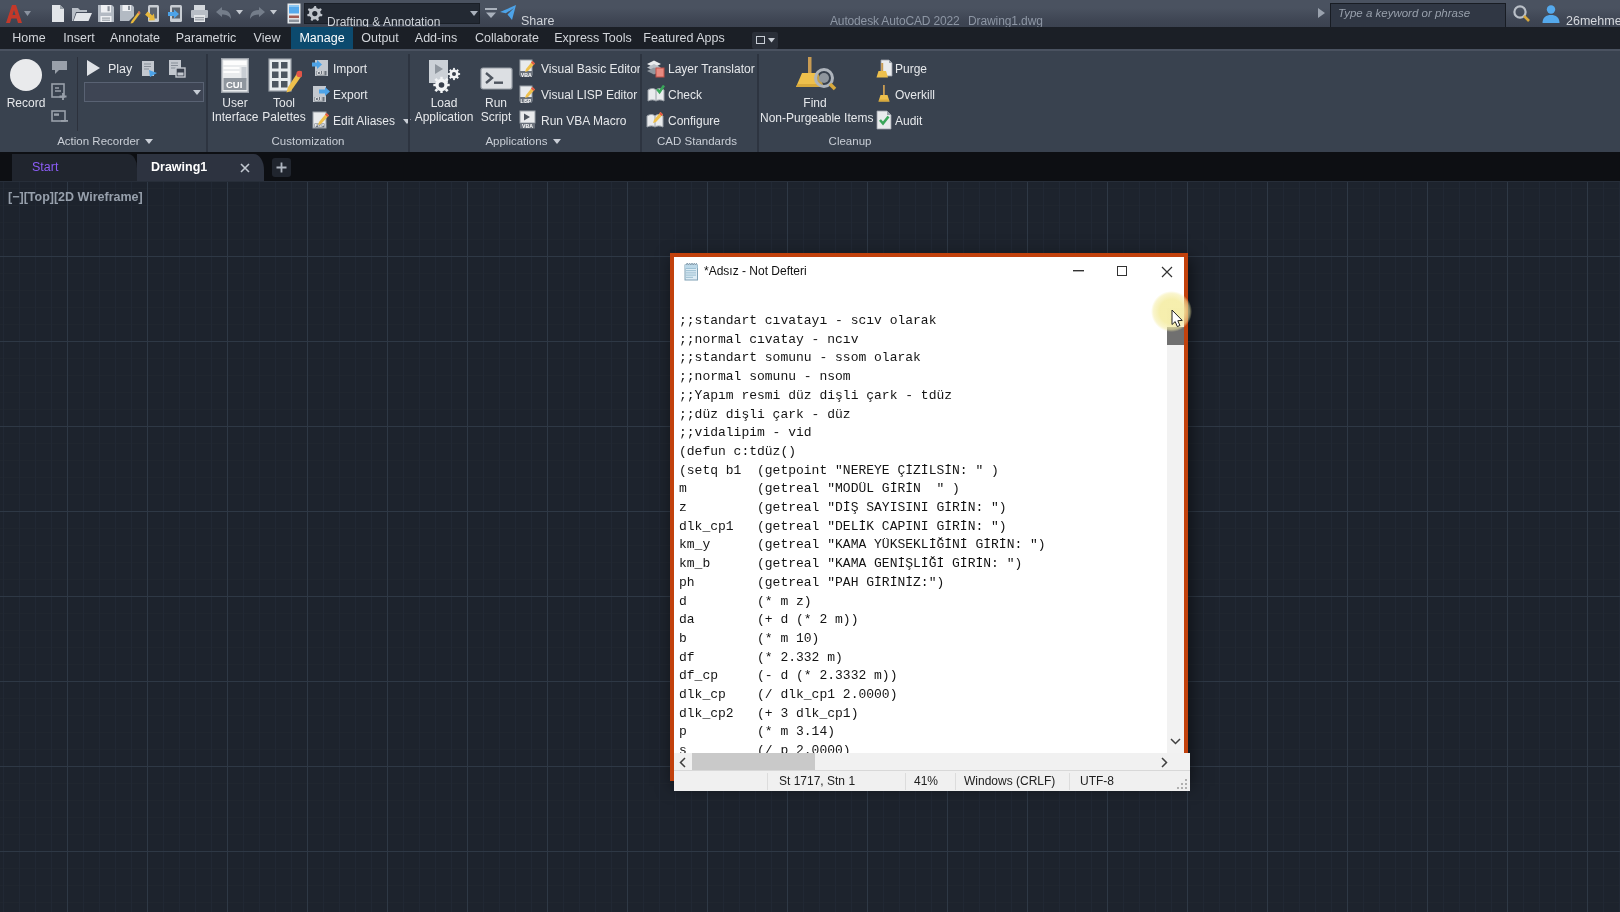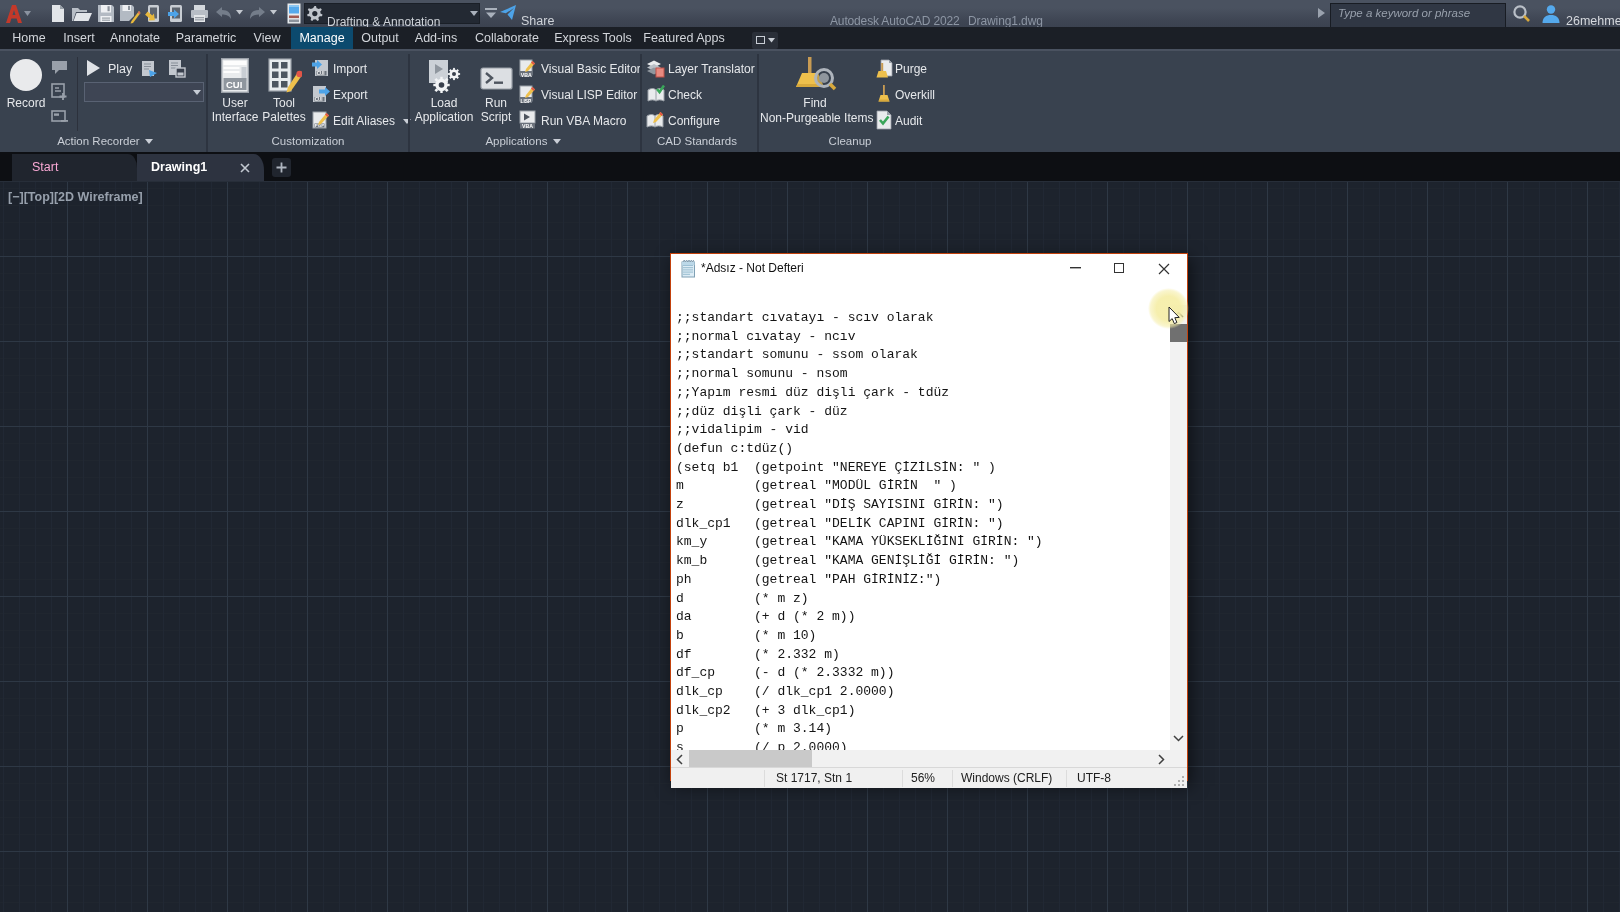--- a/index.html
+++ b/index.html
@@ -28,21 +28,21 @@
   #canvas { position:absolute; left:0; top:181px; width:1620px; height:731px;
     background-color:#1d232d;
     background-image:
       repeating-linear-gradient(to right, transparent 0 67px, #2e3845 67px 68px, transparent 68px 80px),
       repeating-linear-gradient(to bottom, transparent 0 75px, #2e3845 75px 76px, transparent 76px 85px),
       repeating-linear-gradient(to right, transparent 0 3px, #212834 3px 4px, transparent 4px 16px),
       repeating-linear-gradient(to bottom, transparent 0 7px, #20262f 7px 8px, transparent 8px 17px); }
   #vplabel { position:absolute; left:8px; top:9px; font-size:12.5px; color:#97a0ac;font-weight:bold; }
   
   #notepad { position:absolute; left:670px; top:253px; width:518px; height:528px;
-    background:#ffffff; border:1px solid #c2410c; box-shadow:3px 5px 16px rgba(0,0,0,0.55); }
+    background:#ffffff; border:4px solid #c2410c; box-shadow:3px 5px 16px rgba(0,0,0,0.55); }
   #np-title { position:absolute; left:0; top:0; width:100%; height:28px; background:#ffffff; }
   #np-menu  { position:absolute; left:0; top:28px; width:100%; height:22px; background:#fdfdfd; border-bottom:1px solid #e2e2e2; }
   .np-mi { position:absolute; top:4px; font-size:12.5px; color:#1a1a1a; }
   #np-text { position:absolute; left:0; top:51px; width:500px; height:445px; overflow:hidden; background:#fff; }
   #np-text pre { font-family:"Liberation Mono", monospace; font-size:13px; line-height:18.7px;
      color:#141414; position:absolute; left:5px; top:4px; }
   #np-vsb { position:absolute; right:0; top:51px; width:17px; height:445px; background:#f2f2f2; }
   #np-hsb { position:absolute; left:0; top:496px; width:516px; height:17px; background:#f1f1f1; }
   #np-status { position:absolute; left:0; top:513px; width:516px; height:21px; background:#f0f0f0; border-top:1px solid #d8d8d8; font-size:12px; color:#202020; }
   .np-sep { position:absolute; top:2px; width:1px; height:17px; background:#dcdcdc; }
@@ -385,21 +385,21 @@
     <path d="M2 1 L12 1 L16 5 L16 19 L2 19 Z" fill="#e9ebed" stroke="#9aa0a8" stroke-width="0.8"></path>
         <path d="M12 1 L12 5 L16 5 Z" fill="#9aa0a8"></path>
     <path d="M5 10 L8 13.5 L13.5 6.5" stroke="#3aa65a" stroke-width="2.6" fill="none"></path>
   </svg>
   <div class="rowlbl" style="left:895px;top:60px">Audit</div>
   <div class="plabel" style="left:750px">Cleanup</div>
 </div>
   </div>
 <div id="filetabs">
   <div class="abs" style="left:12px;top:2px;width:125px;height:27px;background:#20252e;border-top-right-radius:9px 14px">
-    <div style="font-size:12.5px;color:#f9a8d4;padding:6px 0 0 20px">Start</div>
+    <div style="font-size:12.5px;color:#8b5cf6;padding:6px 0 0 20px">Start</div>
   </div>
   <div class="abs" style="left:137px;top:2px;width:127px;height:27px;background:#2d3340;border-top-right-radius:10px 16px">
     <div style="font-size:12.5px;font-weight:bold;color:#ffffff;padding:6px 0 0 14px">Drawing1</div>
     <svg class="abs" style="left:103px;top:9px" width="10" height="10">
         <path d="M1 1 L9 9 M9 1 L1 9" stroke="#c2c8d0" stroke-width="1.6"></path>
       </svg>
   </div>
   <div class="abs" style="left:272px;top:6px;width:19px;height:19px;background:#20252e;border-radius:3px">
     <svg class="abs" style="left:4px;top:4px" width="11" height="11">
         <path d="M5.5 0.5 L5.5 10.5 M0.5 5.5 L10.5 5.5" stroke="#aeb5bf" stroke-width="1.8"></path>
@@ -474,21 +474,21 @@
     <div class="abs" style="left:18px;top:0;width:123px;height:17px;background:#c9c9c9"></div>
     <svg class="abs" style="left:487px;top:4px" width="7" height="11">
         <path d="M1 1 L5.5 5.5 L1 10" stroke="#404040" stroke-width="1.5" fill="none"></path>
       </svg>
   </div>
 
   <div id="np-status">
     <div class="np-sep" style="left:93px"></div>
     <div class="abs" style="left:105px;top:3px">St 1717, Stn 1</div>
     <div class="np-sep" style="left:231px"></div>
-    <div class="abs" style="left:240px;top:3px">56%</div>
+    <div class="abs" style="left:240px;top:3px">41%</div>
     <div class="np-sep" style="left:281px"></div>
     <div class="abs" style="left:290px;top:3px">Windows (CRLF)</div>
     <div class="np-sep" style="left:395px"></div>
     <div class="abs" style="left:406px;top:3px">UTF-8</div>
     <svg class="abs" style="left:503px;top:8px" width="11" height="11">
       <g fill="#b0b0b0">
           <rect x="8" y="0" width="2" height="2"></rect>
           <rect x="4" y="4" width="2" height="2"></rect>
           <rect x="8" y="4" width="2" height="2"></rect>
           <rect x="0" y="8" width="2" height="2"></rect>

